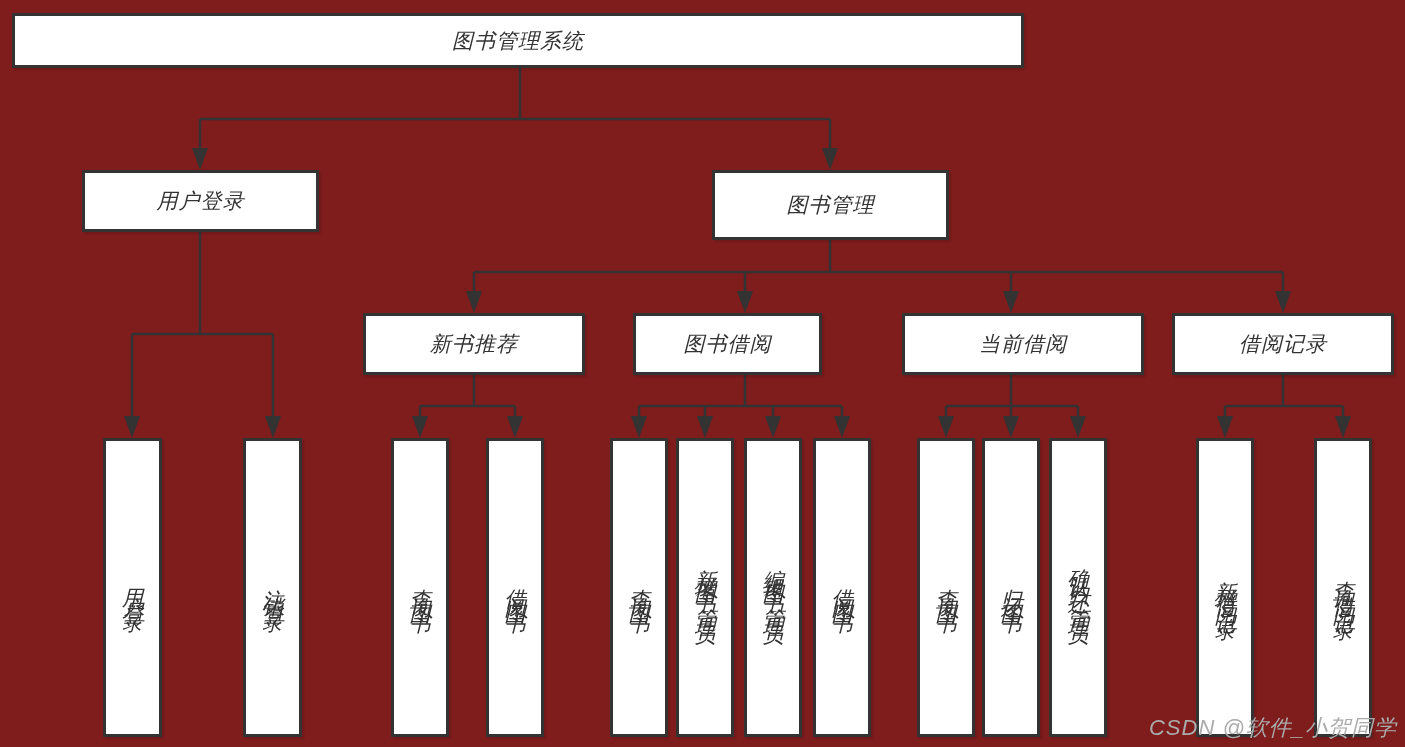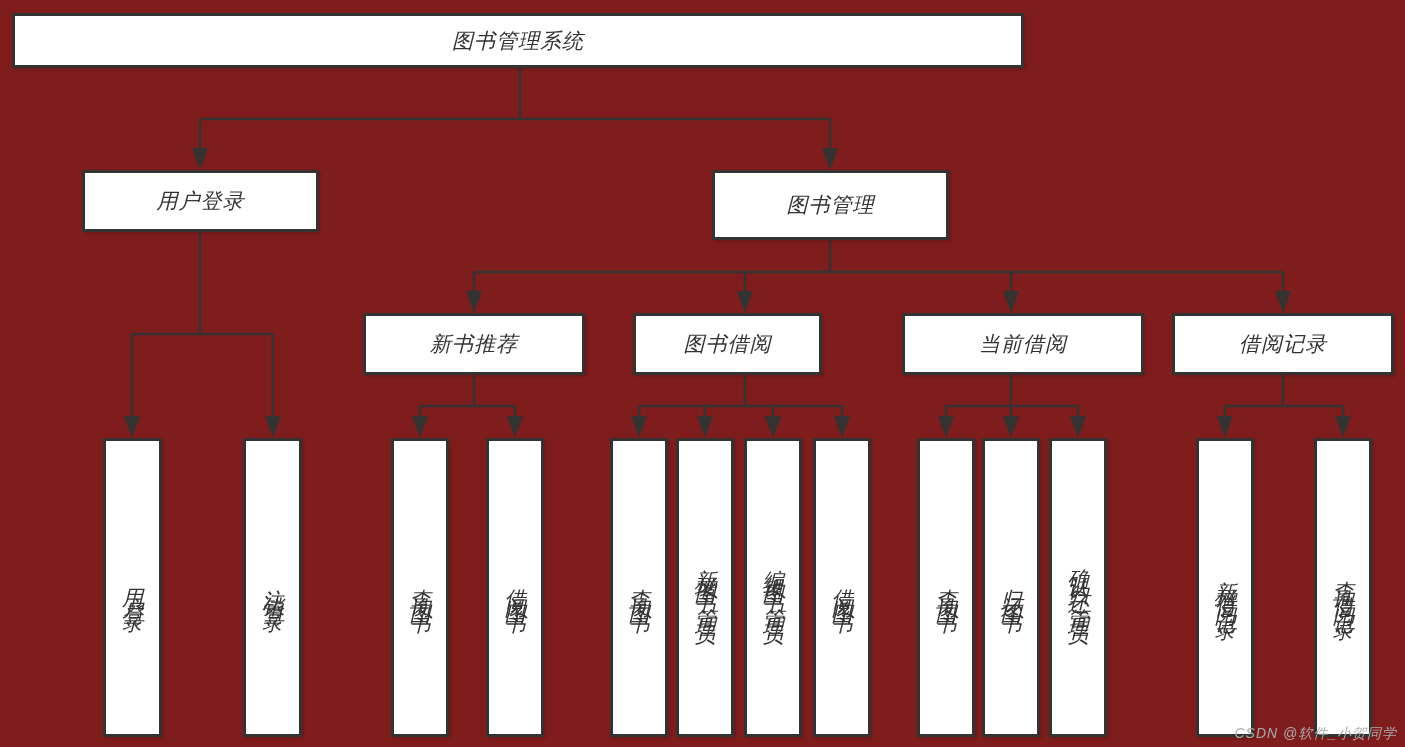--- a/index.html
+++ b/index.html
@@ -37,21 +37,21 @@
     writing-mode: vertical-rl;
     text-orientation: mixed;
     font-size: 21px;
     letter-spacing: 8px;
     line-height: 52px;
   }
   #watermark {
     position: absolute;
     right: 8px;
     bottom: 4px;
-    font-size: 14px;
+    font-size: 22px;
     color: #ababab;
     letter-spacing: 1px;
     white-space: nowrap;
   }
 </style>
 </head>
 <body>
 
 <div id="stage">
 

